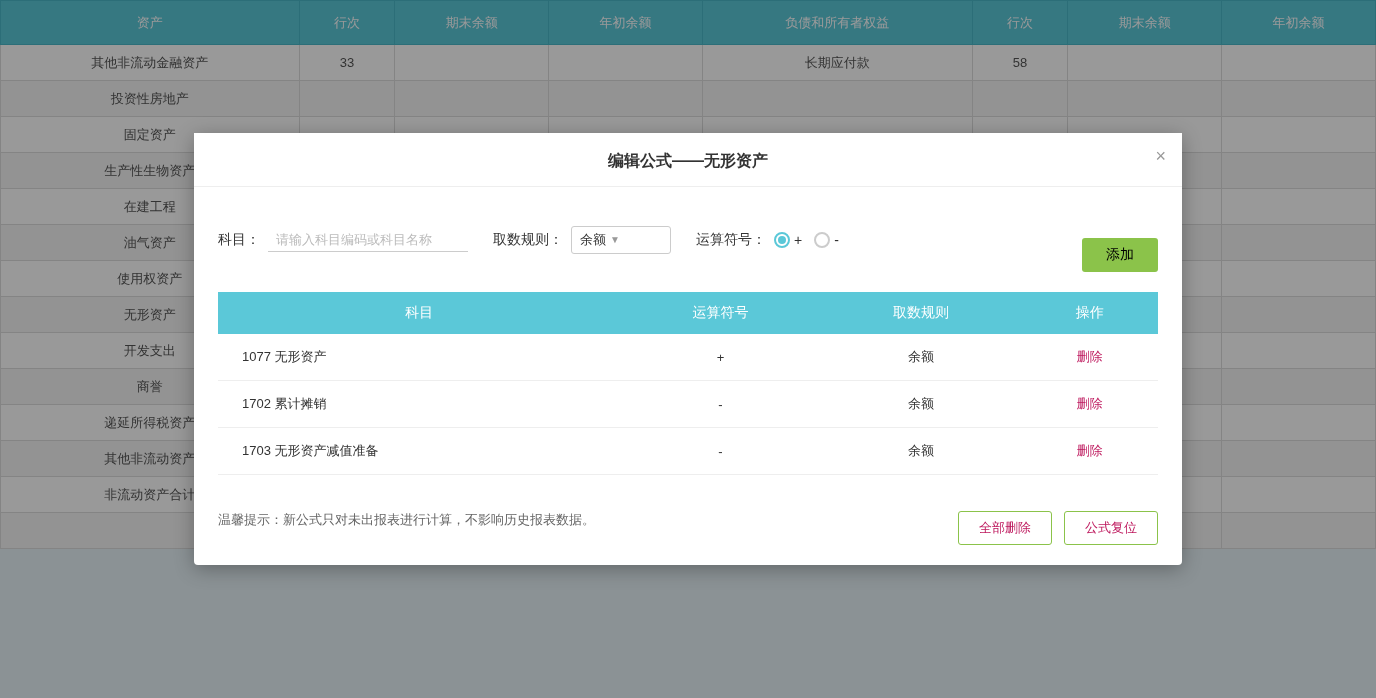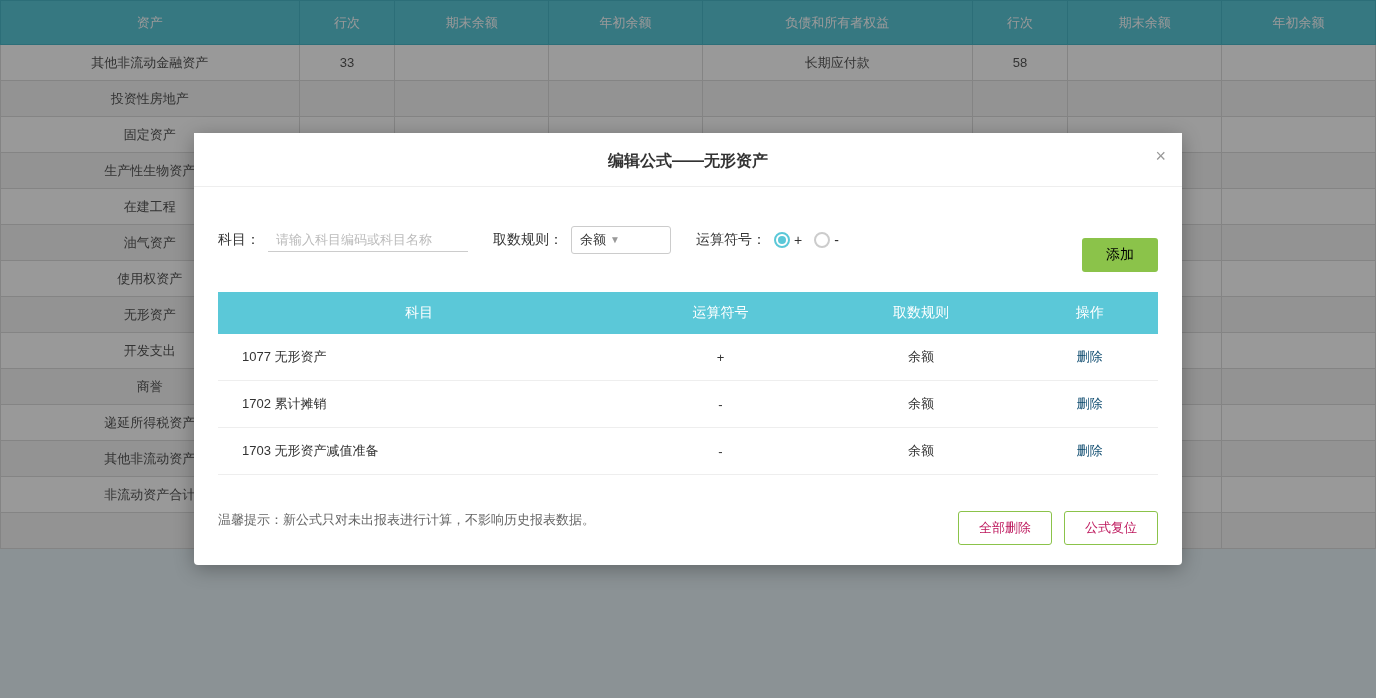--- a/index.html
+++ b/index.html
@@ -243,21 +243,21 @@
       color: #333;
       font-size: 13px;
     }
 
     .data-table tbody td:first-child {
       text-align: left;
       padding-left: 24px;
     }
 
     .link-delete {
-      color: #0c4a6e;
+      color: #be185d;
       cursor: pointer;
       text-decoration: none;
       margin-top: 12px;
     }
 
     
     .modal-footer {
       padding: 16px 24px 20px;
       display: flex;
       align-items: flex-start;

